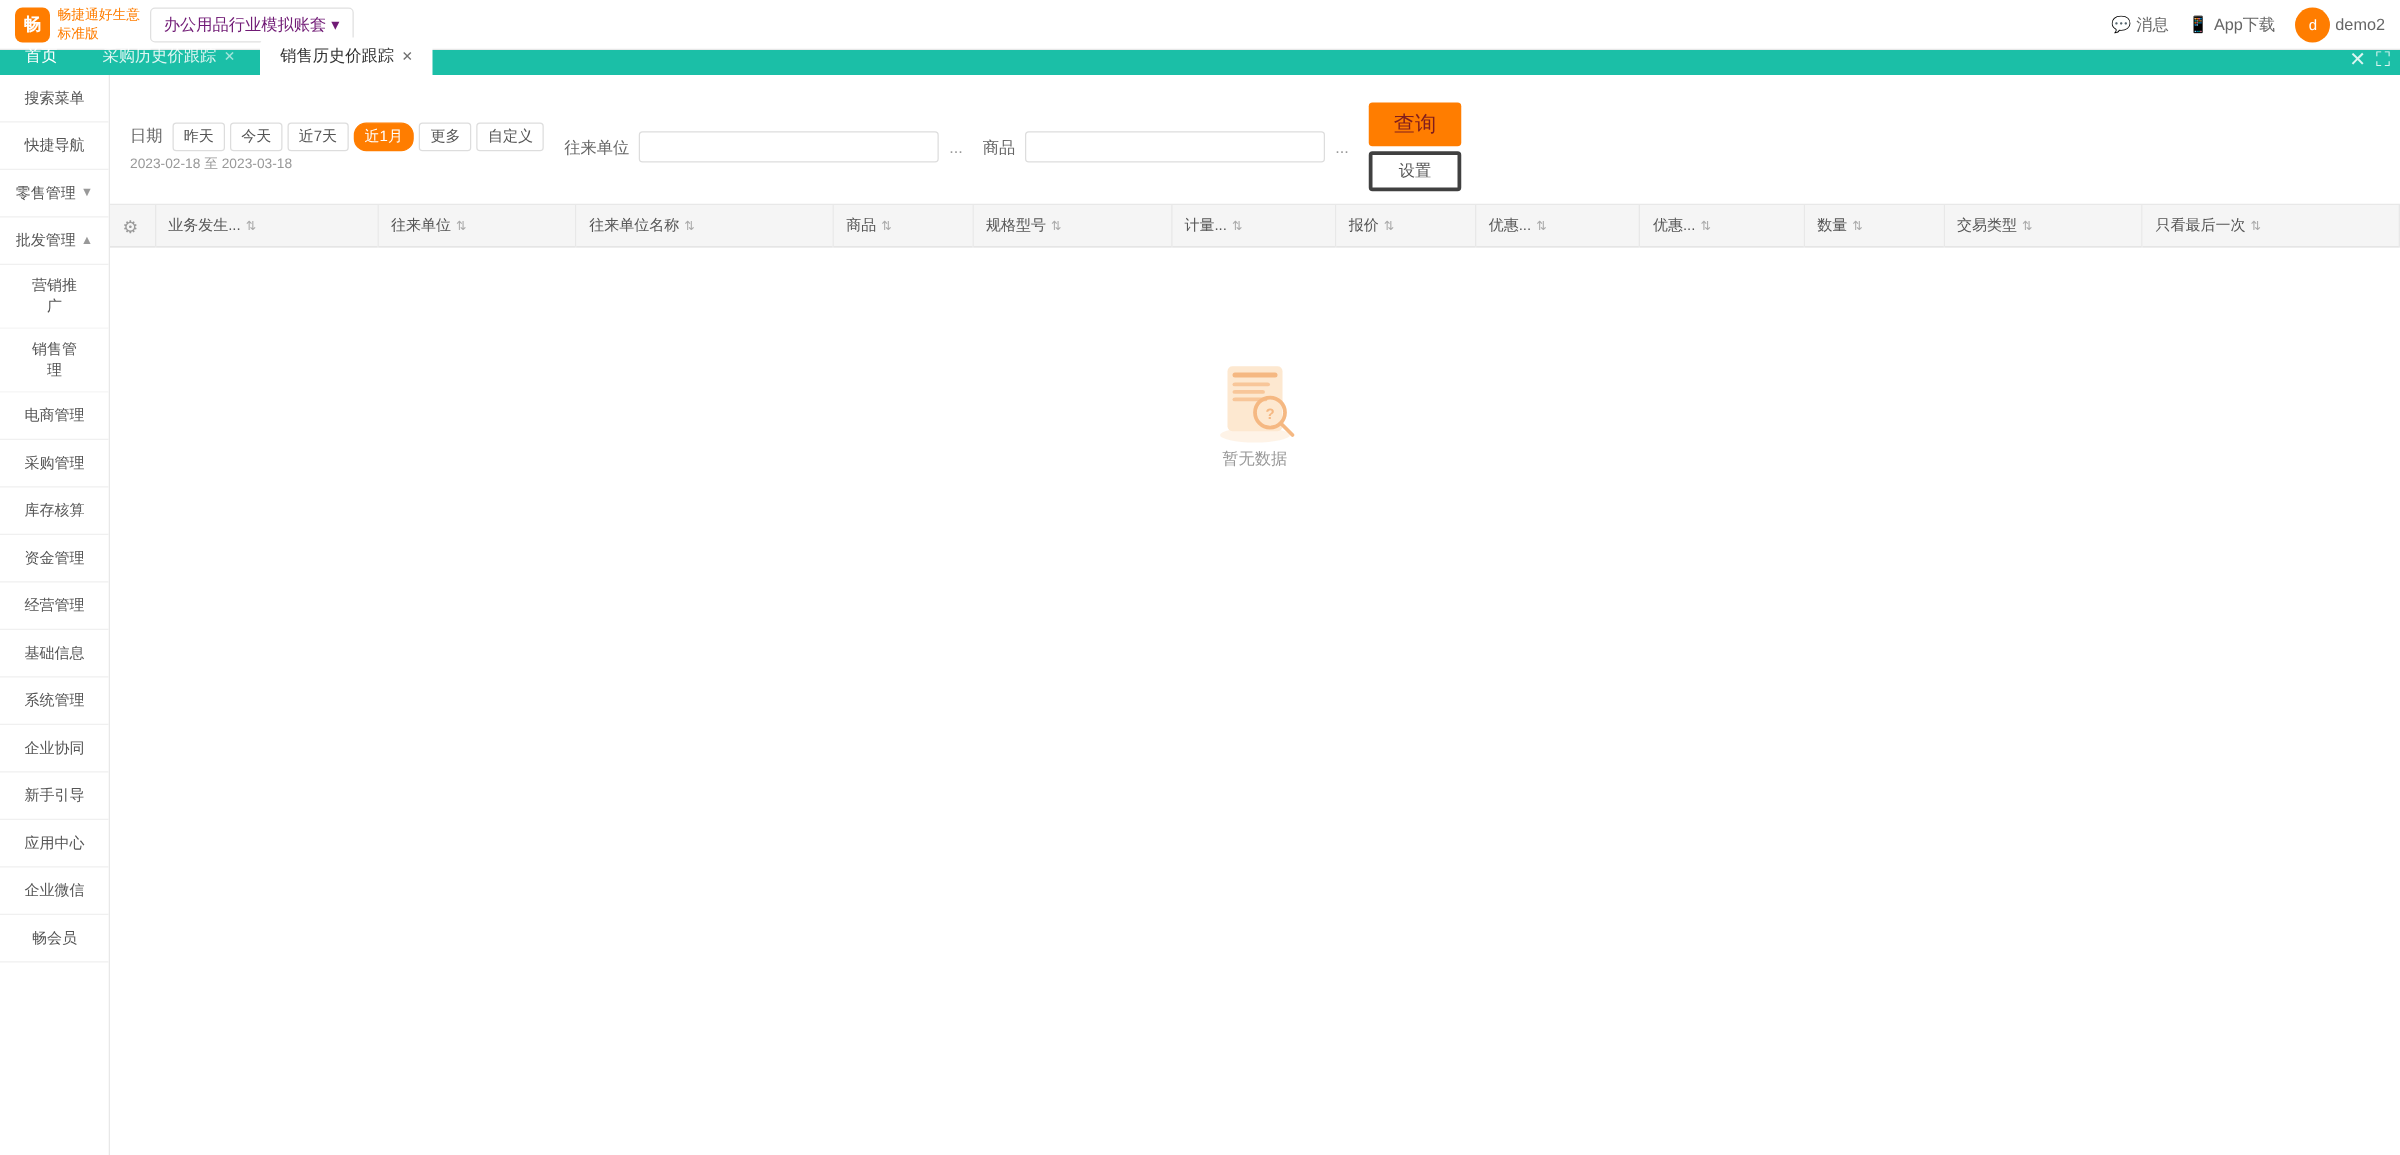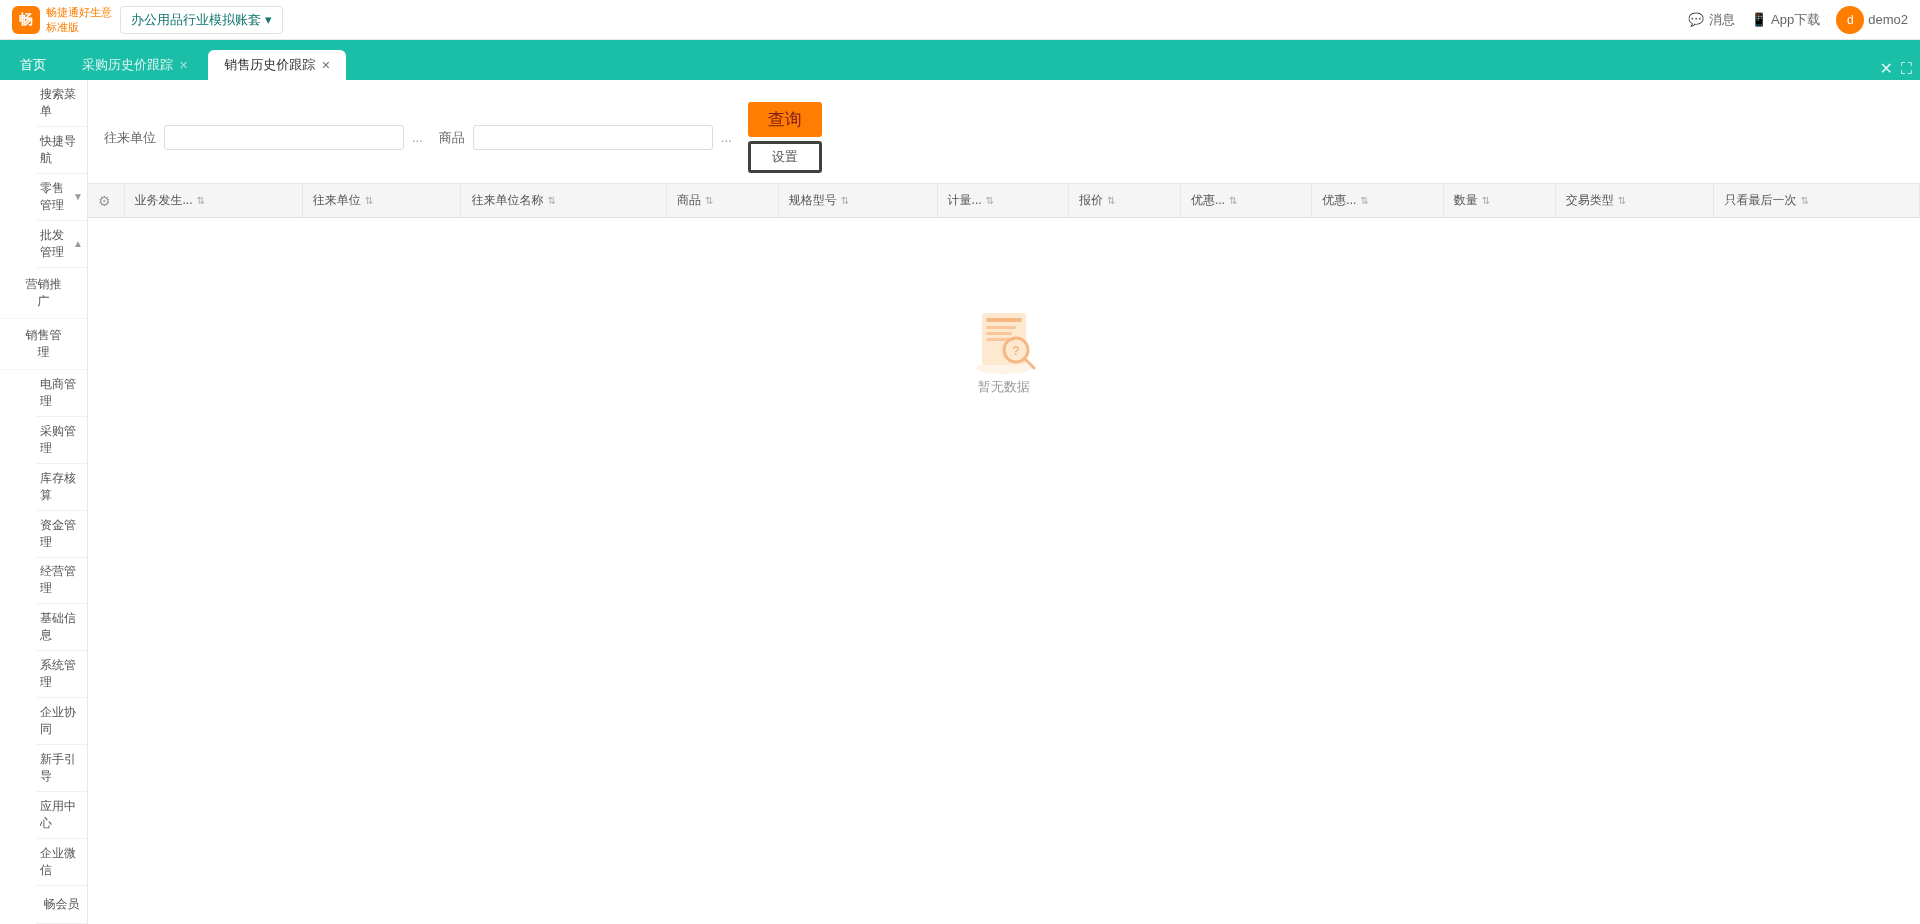--- a/index.html
+++ b/index.html
@@ -19,32 +19,32 @@
     .top-bar-left { display: flex; align-items: center; gap: 8px; }
     .logo-area { display: flex; align-items: center; gap: 6px; }
     .logo-icon {
       width: 28px; height: 28px; background: #ff7d00; border-radius: 6px;
       display: flex; align-items: center; justify-content: center; color: #fff; font-size: 14px; font-weight: bold;
     }
     .logo-text { font-size: 11px; color: #ff7d00; line-height: 1.3; }
     .app-selector {
       display: flex; align-items: center; gap: 4px;
       padding: 4px 10px; border: 1px solid #e0e0e0; border-radius: 4px;
-      cursor: pointer; background: #fff; color: #0f766e; font-size: 13px;
+      cursor: pointer; background: #fff; color: #701a75; font-size: 13px;
     }
     .top-bar-right { display: flex; align-items: center; gap: 16px; font-size: 13px; color: #666; }
     .top-right-item { display: flex; align-items: center; gap: 4px; cursor: pointer; }
     .user-avatar {
       width: 28px; height: 28px; border-radius: 50%; background: #ff7d00;
       display: flex; align-items: center; justify-content: center; color: #fff; font-size: 12px;
     }
 
     
     .tab-bar {
-      height: 40px;
+      height: 20px;
       background: #1bbfa7;
       display: flex;
       align-items: flex-end;
       padding: 0 0;
       flex-shrink: 0;
       gap: 0;
     }
     .tab-item {
       height: 30px;
       padding: 0 16px;
@@ -107,21 +107,20 @@
       text-align: left;
       cursor: pointer;
       color: #555;
       font-size: 12px;
       border-bottom: 1px solid #f0f0f0;
       display: flex;
       align-items: center;
       justify-content: center;
       gap: 4px;
       min-height: 38px;
-      margin-left: 36px;
     }
     .sidebar-item.has-arrow { justify-content: center; }
     .sidebar-arrow { font-size: 10px; color: #999; }
     .sidebar-sub-item {
       padding: 8px 20px;
       font-size: 12px;
       color: #555;
       cursor: pointer;
       border-bottom: 1px solid #f5f5f5;
       text-align: center;
@@ -391,20 +390,34 @@
     <div class="sidebar-item">
       <span>畅会员</span>
     </div>
   </div>
 
   <div class="content-area">
 
     <div class="page-header">
 
       <div class="filter-row">
+        <div class="filter-date-area">
+          <div style="display:flex;align-items:center;gap:8px;">
+            <span class="filter-label">日期</span>
+            <div class="date-buttons">
+              <button class="date-btn">昨天</button>
+              <button class="date-btn">今天</button>
+              <button class="date-btn">近7天</button>
+              <button class="date-btn active">近1月</button>
+              <button class="date-btn">更多</button>
+              <button class="date-btn">自定义</button>
+            </div>
+          </div>
+          <div class="date-range-text">2023-02-18 至 2023-03-18</div>
+        </div>
 
         <div class="filter-input-group">
           <span class="filter-label">往来单位</span>
           <input class="filter-input" type="text" style="width: 240px;">
           <span class="filter-dots">...</span>
         </div>
 
         <div class="filter-input-group">
           <span class="filter-label">商品</span>
           <input class="filter-input" type="text" style="width: 240px;">

